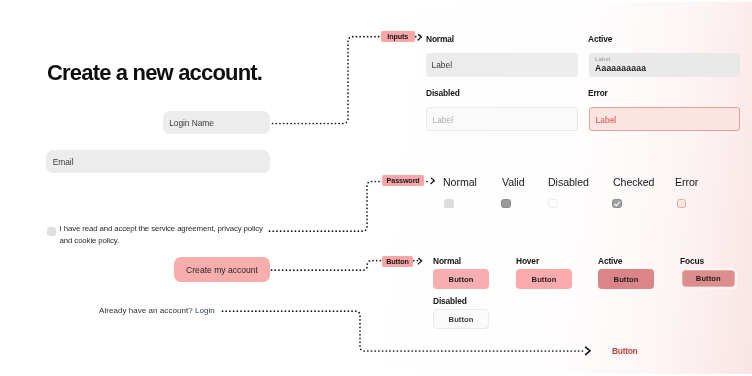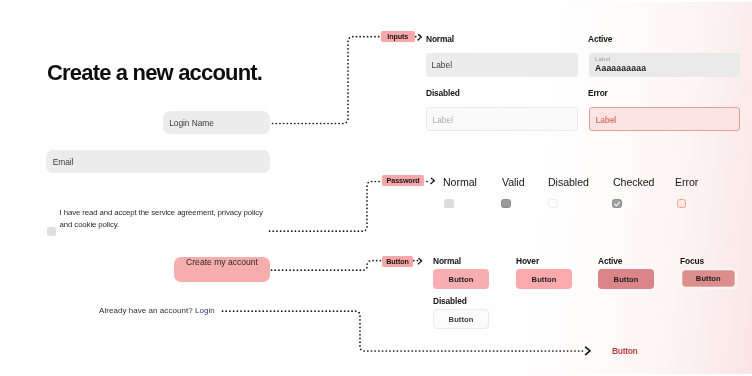--- a/index.html
+++ b/index.html
@@ -23,24 +23,24 @@
     pointer-events:none;}
 
   
   #form-title{left:47px;top:62px;font-size:22px;font-weight:700;color:#0e0e0e;
     letter-spacing:-0.82px;line-height:1;}
 
   .field{position:absolute;background:#ECECEC;border-radius:7px;}
   .field-ph{position:absolute;font-size:8.4px;color:#3b3b3b;letter-spacing:-0.05px;}
 
   #chk-consent{left:47.3px;top:227px;width:9.2px;height:9.2px;background:#E0E0E0;border-radius:2.2px;}
-  #consent-text{left:59.6px;top:207px;width:206px;font-size:7.85px;line-height:1.52;color:#2b2b2b;letter-spacing:-0.13px;}
+  #consent-text{left:59.6px;top:223px;width:206px;font-size:7.85px;line-height:1.52;color:#2b2b2b;letter-spacing:-0.13px;}
 
   #submit-btn{left:174px;top:257px;width:96px;height:25px;border-radius:7px;
-    background:#F8ADAD;display:flex;justify-content:center;}
+    background:#F8ADAD;display:flex;align-items:center;justify-content:center;}
   #submit-label{font-size:8.6px;font-weight:500;color:#272727;letter-spacing:-0.02px;}
 
   #footer-row{left:99px;top:306px;font-size:8px;color:#2f2f2f;letter-spacing:0.05px;}
   #footer-link{color:#1F3A5C;font-weight:400;}
 
   
   #wires{left:0;top:0;width:752px;height:376px;pointer-events:none;}
 
   
   .badge{position:absolute;background:#F8A6A8;border-radius:1.8px;

